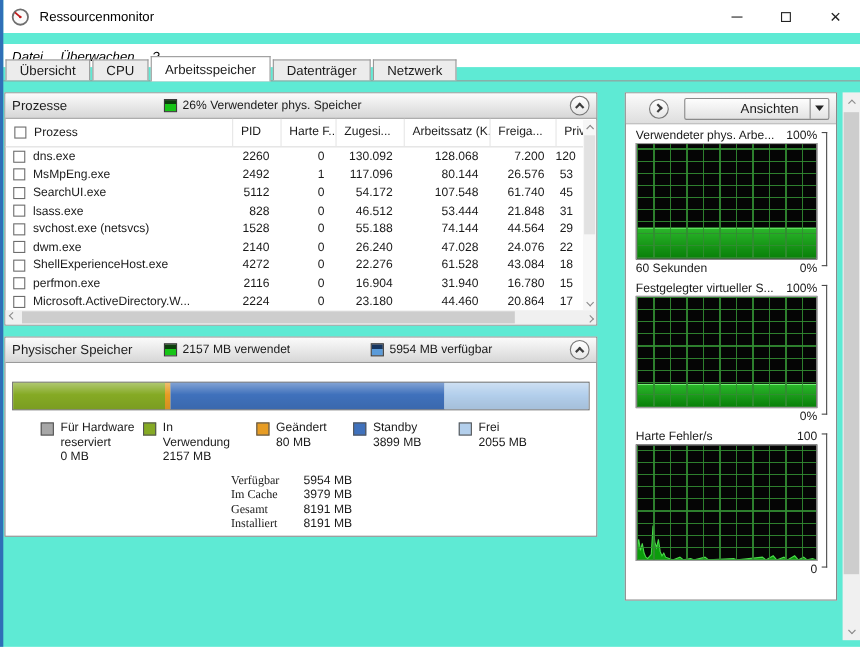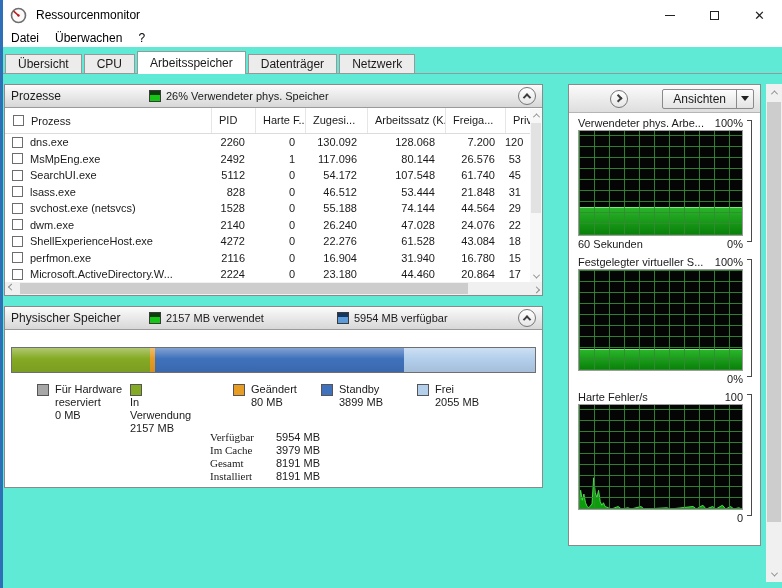--- a/index.html
+++ b/index.html
@@ -16,21 +16,21 @@
   .titlebar { position:absolute; left:3px; top:0; right:0; height:30px; background:#fff; display:flex; align-items:center; }
   .app-ico { width:17px; height:17px; margin-left:7px; }
   .title { margin-left:9px; font-size:12px; color:#000; }
   .wbtns { margin-left:auto; display:flex; height:30px; }
   .wbtn { width:45px; height:30px; display:flex; align-items:center; justify-content:center; }
   .glyph-min { width:10px; height:0; border-top:1px solid #222; }
   .glyph-max { width:9px; height:9px; border:1px solid #222; }
   .glyph-close { font-size:13px; color:#222; line-height:1; }
 
   
-  .menubar { position:absolute; left:3px; top:26px; right:0; height:21px; display:flex; align-items:flex-end; background:#fff; }
+  .menubar { position:absolute; left:3px; top:40px; right:0; height:21px; display:flex; align-items:center; background:#fff;font-style:italic; }
   .menu-item { padding:2px 8px; color:#000; }
 
   
   .tabbar { position:absolute; left:3px; top:52px; right:0; height:22px; border-bottom:1px solid #989898; display:flex; align-items:flex-end; padding-left:2px; }
   .tab { height:19px; line-height:18px; padding:0 12px; background:#ececec; border:1px solid #989898; border-bottom:none; margin-right:2px; color:#1a1a1a; }
   .tab.active { height:23px; line-height:22px; background:#fff; position:relative; margin-bottom:-1px; z-index:2; }
 
   
   .sec-head { height:23px; background:linear-gradient(#fbfbfb,#d7d7d7); border-bottom:1px solid #9a9a9a; display:flex; align-items:center; padding:0 6px; }
   .sec-title { width:138px; font-size:12px; color:#1c1c1c; }
@@ -70,30 +70,30 @@
   
   .panel-mem { position:absolute; left:4px; top:306px; width:539px; height:182px; border:1px solid #8a8a8a; background:#fff; }
   .mem-status { font-size:11px; display:flex; align-items:center; width:188px; }
   .membar { position:absolute; left:6px; right:6px; top:40px; height:26px; border:1px solid #6f6f6f; display:flex; background:#e8e8e8; }
   .seg { height:100%; }
   .legend { position:absolute; left:32px; top:76px; display:flex; font-size:11px; }
   .litem { display:flex; }
   .lsq { width:12px; height:12px; border:1px solid #555; margin-right:6px; flex:0 0 auto; margin-top:1px; }
   .ll { line-height:13px; }
   .lv { line-height:13px; }
-  .l0 { width:93px; } .l1 { width:103px;flex-direction:column; } .l2 { width:88px; } .l3 { width:96px; } .l4 { width:90px; }
+  .l0 { width:93px; } .l1 { width:103px; } .l2 { width:88px; } .l3 { width:96px; } .l4 { width:90px; }
   .l0 .ltext { max-width:72px; } .l1 .ltext { max-width:66px; }
   .stats { position:absolute; left:205px; top:124px; font-size:11px; }
   .stat-row { display:flex; line-height:13px; }
   .stat-label { width:66px;font-family:Liberation Serif, serif; }
 
   
   .panel-right { position:absolute; left:568px; top:84px; width:193px; height:462px; border:1px solid #8a8a8a; background:#fff; }
   .rtop { height:28px; background:linear-gradient(#fbfbfb,#dedede); border-bottom:1px solid #b5b5b5; display:flex; align-items:center; padding:0 6px; }
-  .views-btn { margin-left:auto; height:20px; display:flex; align-items:stretch; border:1px solid #8a8a8a; border-radius:2px; background:linear-gradient(#fdfdfd,#e3e3e3); }
+  .views-btn { margin-left:auto; height:20px; display:flex; align-items:stretch; border:1px solid #8a8a8a; border-radius:2px; background:linear-gradient(#fdfdfd,#e3e3e3);padding-left:40px; }
   .views-label { padding:0 10px; line-height:18px; font-size:12px; }
   .views-arrow { width:17px; border-left:1px solid #8a8a8a; display:flex; align-items:center; justify-content:center; }
   .tri-down { width:0; height:0; border-left:4px solid transparent; border-right:4px solid transparent; border-top:5px solid #222; }
 
   .gsec { position:relative; padding:3px 17px 0 9px; }
   .glrow, .gbot { display:flex; justify-content:space-between; font-size:11px; height:14px; line-height:14px; white-space:nowrap; }
   .gbot { height:16px; line-height:15px;align-items:flex-end; }
   .gtitle { overflow:hidden; }
   .gbox { position:relative; border:1px solid #9c9c9c; background:#050505; overflow:hidden; }
   .gfill { position:absolute; left:0; right:0; bottom:0; background:linear-gradient(rgba(130,255,130,.25),rgba(0,60,0,.3)),#0c9c0c; border-top:1px solid #74ee74; }

